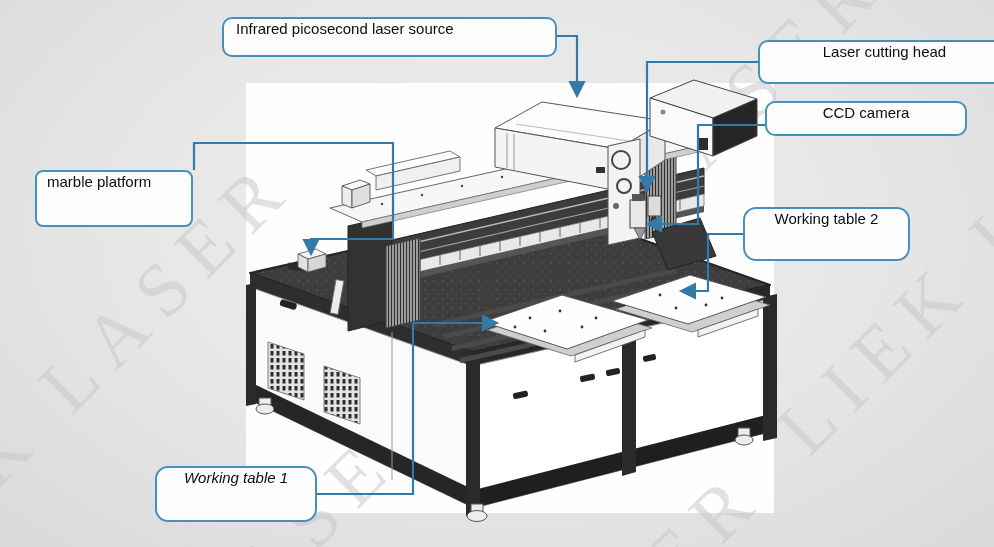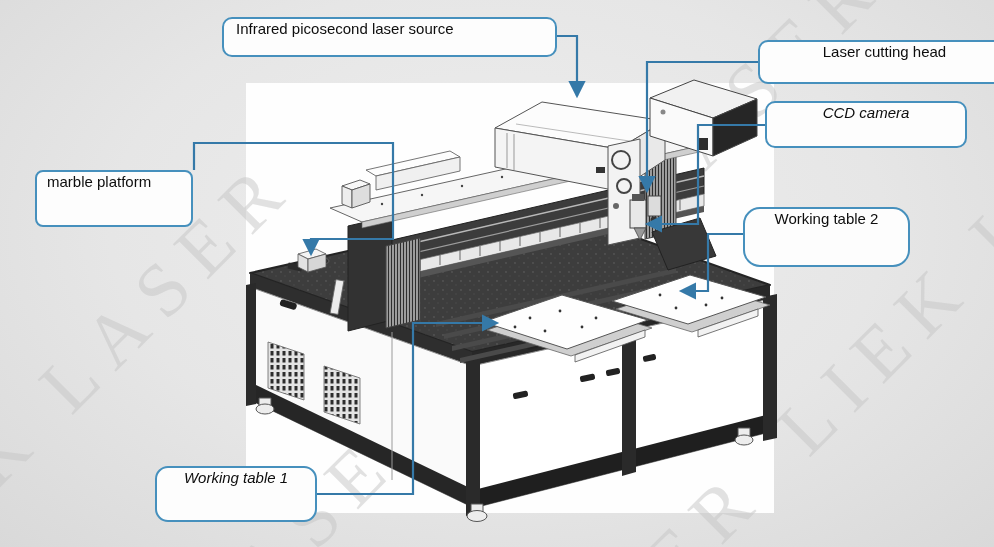--- a/index.html
+++ b/index.html
@@ -235,31 +235,31 @@
   </svg>
 
   <div class="callout left" style="left:222px;top:17px;width:335px;height:40px;">
     <span>Infrared picosecond laser source</span>
   </div>
 
   <div class="callout center" style="left:758px;top:40px;width:253px;height:44px;">
     <span>Laser cutting head</span>
   </div>
 
-  <div class="callout center" style="left:765px;top:101px;width:202px;height:47px;font-style:italic;">
+  <div class="callout center" style="left:765px;top:101px;width:202px;height:35px;">
     <span>CCD camera</span>
   </div>
 
   <div class="callout left" style="left:35px;top:170px;width:158px;height:57px;border-radius:8px;padding-left:10px;">
     <span class="two-line">
       <span>marble platform</span>
     </span>
   </div>
 
-  <div class="callout center round" style="left:743px;top:207px;width:167px;height:60px;border-radius:17px;">
+  <div class="callout center round" style="left:743px;top:207px;width:167px;height:54px;">
     <span>Working table 2</span>
   </div>
 
   <div class="callout center round" style="left:155px;top:466px;width:162px;height:56px;font-style:italic;">
     <span>Working table 1</span>
   </div>
 
 </div>
 
 </body></html>

